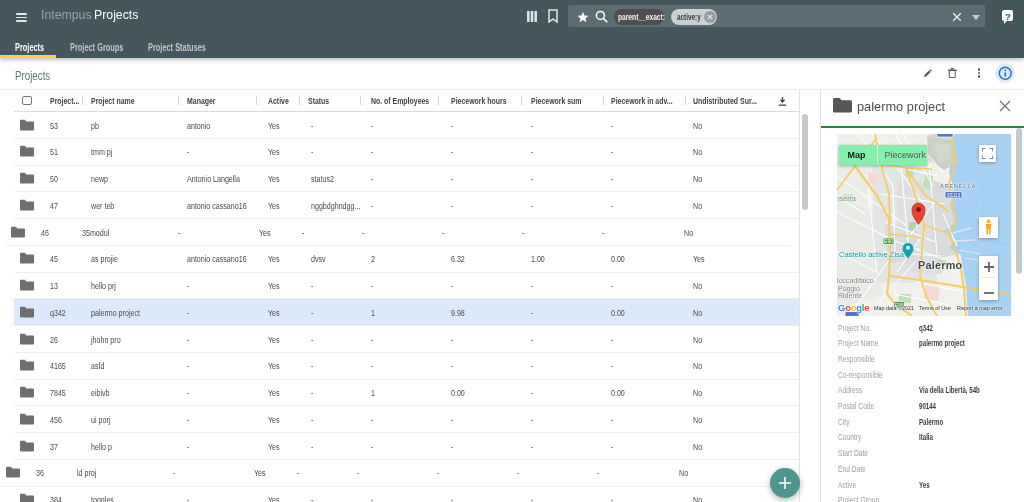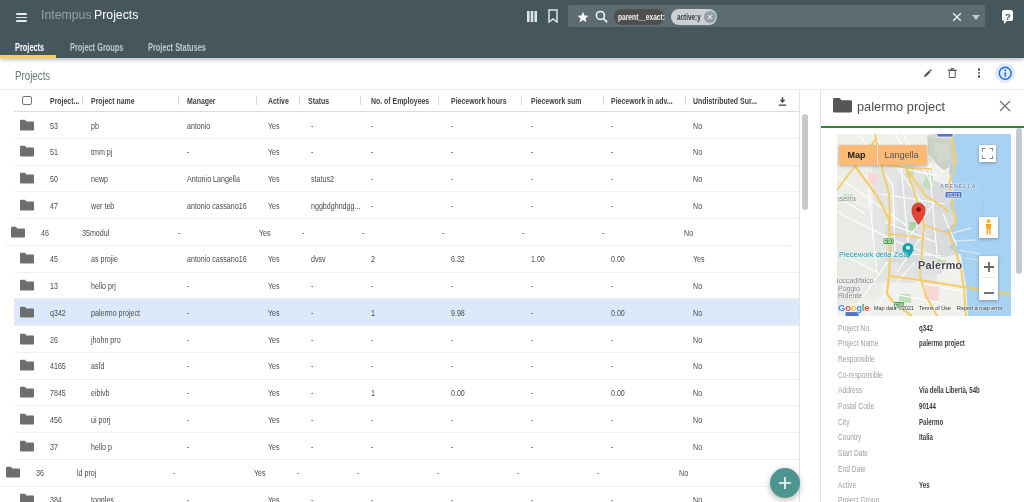--- a/index.html
+++ b/index.html
@@ -415,33 +415,33 @@
         <text x="116.5" y="62.7" font-size="4.6" fill="#ffffff" text-anchor="middle" font-family="Liberation Sans">SS113</text>
         <rect x="100" y="-3" width="16" height="6" rx="1.5" fill="#5374C9" stroke="#ffffff" stroke-width="0.7"></rect>
         <rect x="8" y="177.5" width="14" height="6" rx="1.5" fill="#5374C9" stroke="#ffffff" stroke-width="0.7"></rect>
         <path d="M71 124.5 C67 119 65.5 117.5 65.5 114.5 a5.5 5.5 0 1 1 11 0 c0 3-1.5 4.5-5.5 10 Z" fill="#12A1B2"></path>
         <rect x="69.3" y="112.2" width="3.4" height="3.2" fill="#ffffff"></rect>
         <path d="M81.5 90.5 C75.5 82 75 80 75 75.5 a6.5 6.5 0 1 1 13 0 c0 4.5-.5 6.5-6.5 15 Z" fill="#EA4335" stroke="#99261D" stroke-width="0.6"></path>
         <circle cx="81.5" cy="75.5" r="2.4" fill="#7F150D"></circle>
       </svg>
       <span style="position:absolute;left:-3px;top:61px;font-size:7px;color:#7a7f83;font-weight:normal;letter-spacing:0px;white-space:nowrap;text-shadow:0 0 2px #fff,0 0 2px #fff,0 0 1px #fff;line-height:7px">Inserra</span>
       <span style="position:absolute;left:103px;top:49.5px;font-size:5.4px;color:#7187a8;font-weight:bold;letter-spacing:0.9px;white-space:nowrap;text-shadow:0 0 2px #fff,0 0 2px #fff,0 0 1px #fff;line-height:5.4px">ARENELLA</span>
-      <span style="position:absolute;left:2px;top:116.5px;font-size:7.5px;color:#0d93a3;font-weight:normal;letter-spacing:0px;white-space:nowrap;text-shadow:0 0 2px #fff,0 0 2px #fff,0 0 1px #fff;line-height:7.5px">Piecework della Zisa</span>
+      <span style="position:absolute;left:2px;top:116.5px;font-size:7.5px;color:#0d93a3;font-weight:normal;letter-spacing:0px;white-space:nowrap;text-shadow:0 0 2px #fff,0 0 2px #fff,0 0 1px #fff;line-height:7.5px">Castello active Zisa</span>
       <span style="position:absolute;left:81px;top:126px;font-size:10.8px;color:#41454a;font-weight:bold;letter-spacing:0.25px;white-space:nowrap;text-shadow:0 0 2px #fff,0 0 2px #fff,0 0 1px #fff;line-height:10.8px">Palermo</span>
       <span style="position:absolute;left:-3px;top:143px;font-size:7px;color:#7a7f83;font-weight:normal;letter-spacing:0px;white-space:nowrap;text-shadow:0 0 2px #fff,0 0 2px #fff,0 0 1px #fff;line-height:7px">Boccadifalco</span>
       <span style="position:absolute;left:1px;top:150.5px;font-size:7px;color:#7a7f83;font-weight:normal;letter-spacing:0px;white-space:nowrap;text-shadow:0 0 2px #fff,0 0 2px #fff,0 0 1px #fff;line-height:7px">Poggio</span>
       <span style="position:absolute;left:1px;top:158px;font-size:7px;color:#7a7f83;font-weight:normal;letter-spacing:0px;white-space:nowrap;text-shadow:0 0 2px #fff,0 0 2px #fff,0 0 1px #fff;line-height:7px">Ridente</span>
       <span style="position:absolute;left:1px;top:167.5px;font-size:9.6px;font-weight:bold;letter-spacing:-0.3px;white-space:nowrap;text-shadow:0 0 2px #fff,0 0 2px #fff"><span style="color:#4285F4">G</span><span style="color:#EA4335">o</span><span style="color:#FBBC05">o</span><span style="color:#4285F4">g</span><span style="color:#34A853">l</span><span style="color:#EA4335">e</span></span>
       <span style="position:absolute;left:37px;top:171.5px;font-size:5.4px;color:#2b2b2b;font-weight:normal;letter-spacing:0px;white-space:nowrap;text-shadow:0 0 2px #fff,0 0 2px #fff,0 0 1px #fff;line-height:5.4px">Map data ©2021</span>
       <span style="position:absolute;left:82px;top:171.5px;font-size:5.4px;color:#2b2b2b;font-weight:normal;letter-spacing:0px;white-space:nowrap;text-shadow:0 0 2px #fff,0 0 2px #fff,0 0 1px #fff;line-height:5.4px">Terms of Use</span>
       <span style="position:absolute;left:120px;top:171.5px;font-size:5.4px;color:#2b2b2b;font-weight:normal;letter-spacing:0px;white-space:nowrap;text-shadow:0 0 2px #fff,0 0 2px #fff,0 0 1px #fff;line-height:5.4px">Report a map error</span>
-      <div style="position:absolute;left:1.5px;top:11px;width:88px;height:20px;background:#fdba74;box-shadow:0 1px 3px rgba(0,0,0,0.3)">
+      <div style="position:absolute;left:1.5px;top:11px;width:88px;height:20px;background:#86efac;box-shadow:0 1px 3px rgba(0,0,0,0.3)">
         <span style="position:absolute;left:9px;top:5px;font-size:9px;font-weight:bold;color:#1a1a1a">Map</span>
         <div style="position:absolute;left:38px;top:0;width:1px;height:20px;background:#e8e8e8"></div>
-        <span style="position:absolute;left:46px;top:5px;font-size:9px;color:#565656">Langella</span>
+        <span style="position:absolute;left:46px;top:5px;font-size:9px;color:#565656">Piecework</span>
       </div>
       <div style="position:absolute;left:142px;top:11px;width:17px;height:17px;background:#fff;box-shadow:0 1px 3px rgba(0,0,0,0.3)">
         <svg style="position:absolute;left:3px;top:3px" width="11" height="11" viewBox="0 0 11 11">
           <path d="M0 3.5 V0 h3.5 M7.5 0 H11 v3.5 M11 7.5 V11 h-3.5 M3.5 11 H0 v-3.5" stroke="#666" stroke-width="1.4" fill="none"></path>
         </svg>
       </div>
       <div style="position:absolute;left:142px;top:82.5px;width:19px;height:21px;background:#fff;box-shadow:0 1px 3px rgba(0,0,0,0.3)">
         <svg style="position:absolute;left:5px;top:2.5px" width="9" height="16" viewBox="0 0 9 16">
           <circle cx="4.5" cy="2.2" r="2" fill="#fbb724"></circle>
           <path d="M1.6 5 h5.8 l-0.7 5.4 h-4.4 Z" fill="#f9a825"></path>

